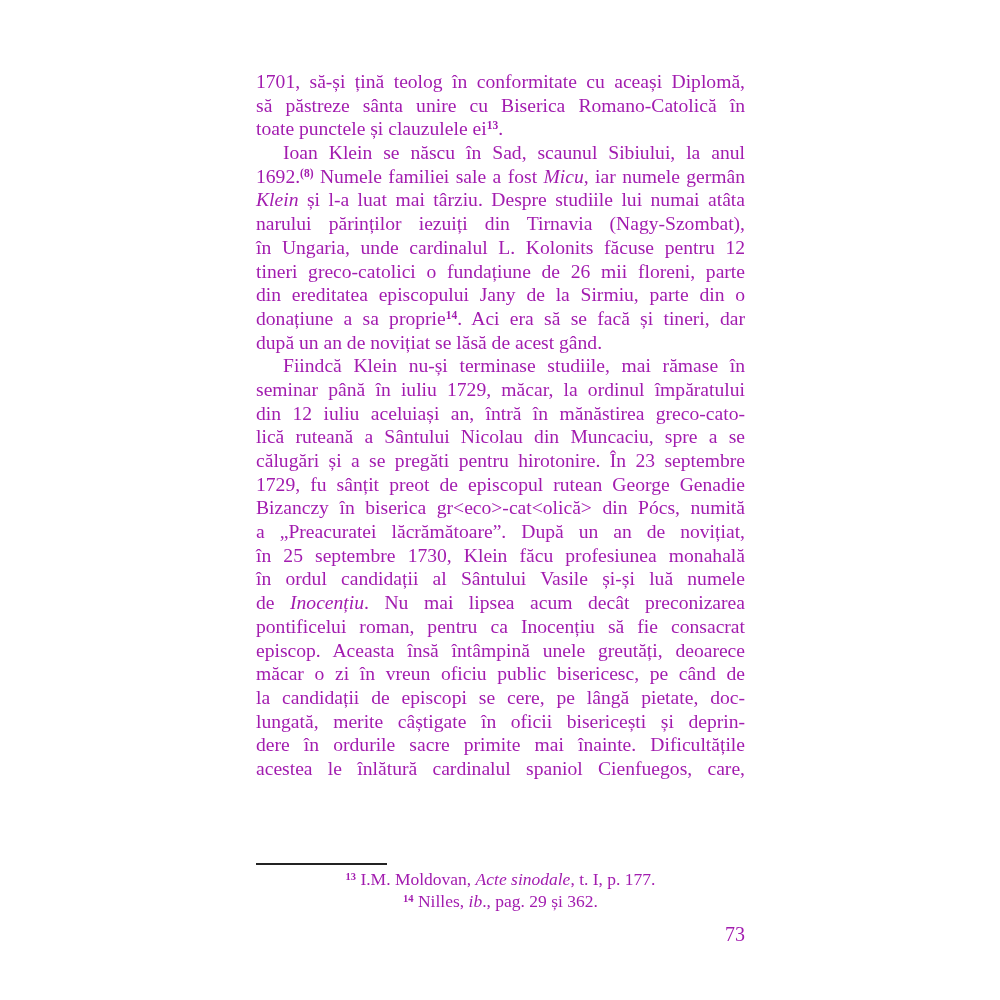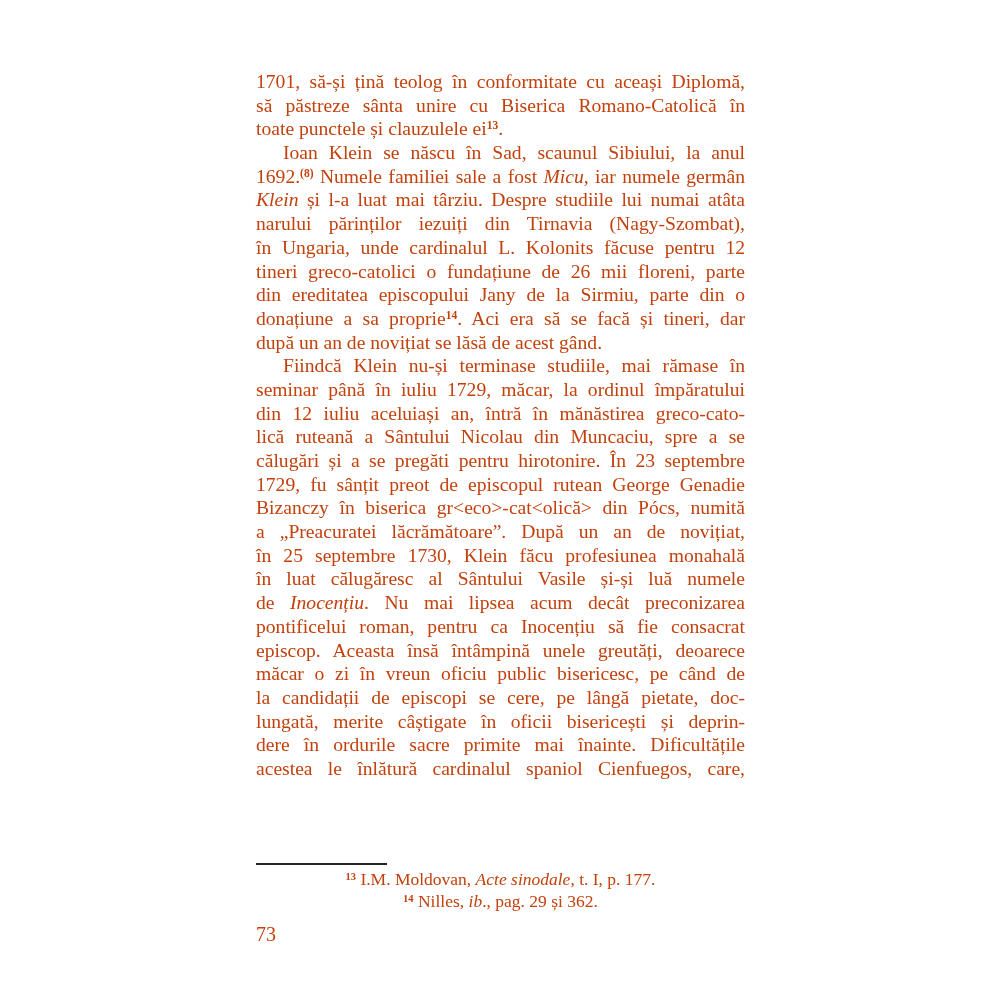--- a/index.html
+++ b/index.html
@@ -2,21 +2,21 @@
 <html><head>
 <meta charset="utf-8">
 <style>
   html, body { margin: 0; padding: 0; background: #ffffff; }
   .page {
     position: relative;
     width: 1000px;
     height: 1000px;
     background: #ffffff;
     font-family: "Liberation Serif", "DejaVu Serif", serif;
-    color: #c2410c;
+    color: #a21caf;
     overflow: hidden;
   }
   .body-text {
     position: absolute;
     left: 256px;
     top: 70px;
     width: 489px;
   }
   .bline {
     font-size: 19.6px;
@@ -55,21 +55,21 @@
     line-height: 21.5px;
     height: 21.5px;
     text-align: center;
   }
   .fn-line sup.sup { font-size: 10.5px; vertical-align: 5px; }
   .page-number {
     position: absolute;
     left: 256px;
     top: 922px;
     width: 489px;
-    text-align: left;
+    text-align: right;
     font-size: 20px;
     line-height: 25px;
   }
 </style>
 </head>
 <body>
 
 <div class="page">
   <div class="body-text" id="body-text">
       <div class="bline"><span>1701, să-și țină teolog în conformitate cu aceași Diplomă,</span></div>
@@ -86,21 +86,21 @@
       <div class="bline flush"><span>după un an de novițiat se lăsă de acest gând.</span></div>
       <div class="bline indent"><span>Fiindcă Klein nu-și terminase studiile, mai rămase în</span></div>
       <div class="bline"><span>seminar până în iuliu 1729, măcar, la ordinul împăratului</span></div>
       <div class="bline"><span>din 12 iuliu aceluiași an, întră în mănăstirea greco-cato-</span></div>
       <div class="bline"><span>lică ruteană a Sântului Nicolau din Muncaciu, spre a se</span></div>
       <div class="bline"><span>călugări și a se pregăti pentru hirotonire. În 23 septembre</span></div>
       <div class="bline"><span>1729, fu sânțit preot de episcopul rutean George Genadie</span></div>
       <div class="bline"><span>Bizanczy în biserica gr&lt;eco&gt;-cat&lt;olică&gt; din Pócs, numită</span></div>
       <div class="bline"><span>a „Preacuratei lăcrămătoare”. După un an de novițiat,</span></div>
       <div class="bline"><span>în 25 septembre 1730, Klein făcu profesiunea monahală</span></div>
-      <div class="bline"><span>în luat călugăresc al Sântului Vasile și-și luă numele</span></div>
+      <div class="bline"><span>în ordul candidații al Sântului Vasile și-și luă numele</span></div>
       <div class="bline"><span>de </span><i>Inocențiu</i><span>. Nu mai lipsea acum decât preconizarea</span></div>
       <div class="bline"><span>pontificelui roman, pentru ca Inocențiu să fie consacrat</span></div>
       <div class="bline"><span>episcop. Aceasta însă întâmpină unele greutăți, deoarece</span></div>
       <div class="bline"><span>măcar o zi în vreun oficiu public bisericesc, pe când de</span></div>
       <div class="bline"><span>la candidații de episcopi se cere, pe lângă pietate, doc-</span></div>
       <div class="bline"><span>lungată, merite câștigate în oficii bisericești și deprin-</span></div>
       <div class="bline"><span>dere în ordurile sacre primite mai înainte. Dificultățile</span></div>
       <div class="bline"><span>acestea le înlătură cardinalul spaniol Cienfuegos, care,</span></div>
     </div>
   <div class="fn-rule"></div>

